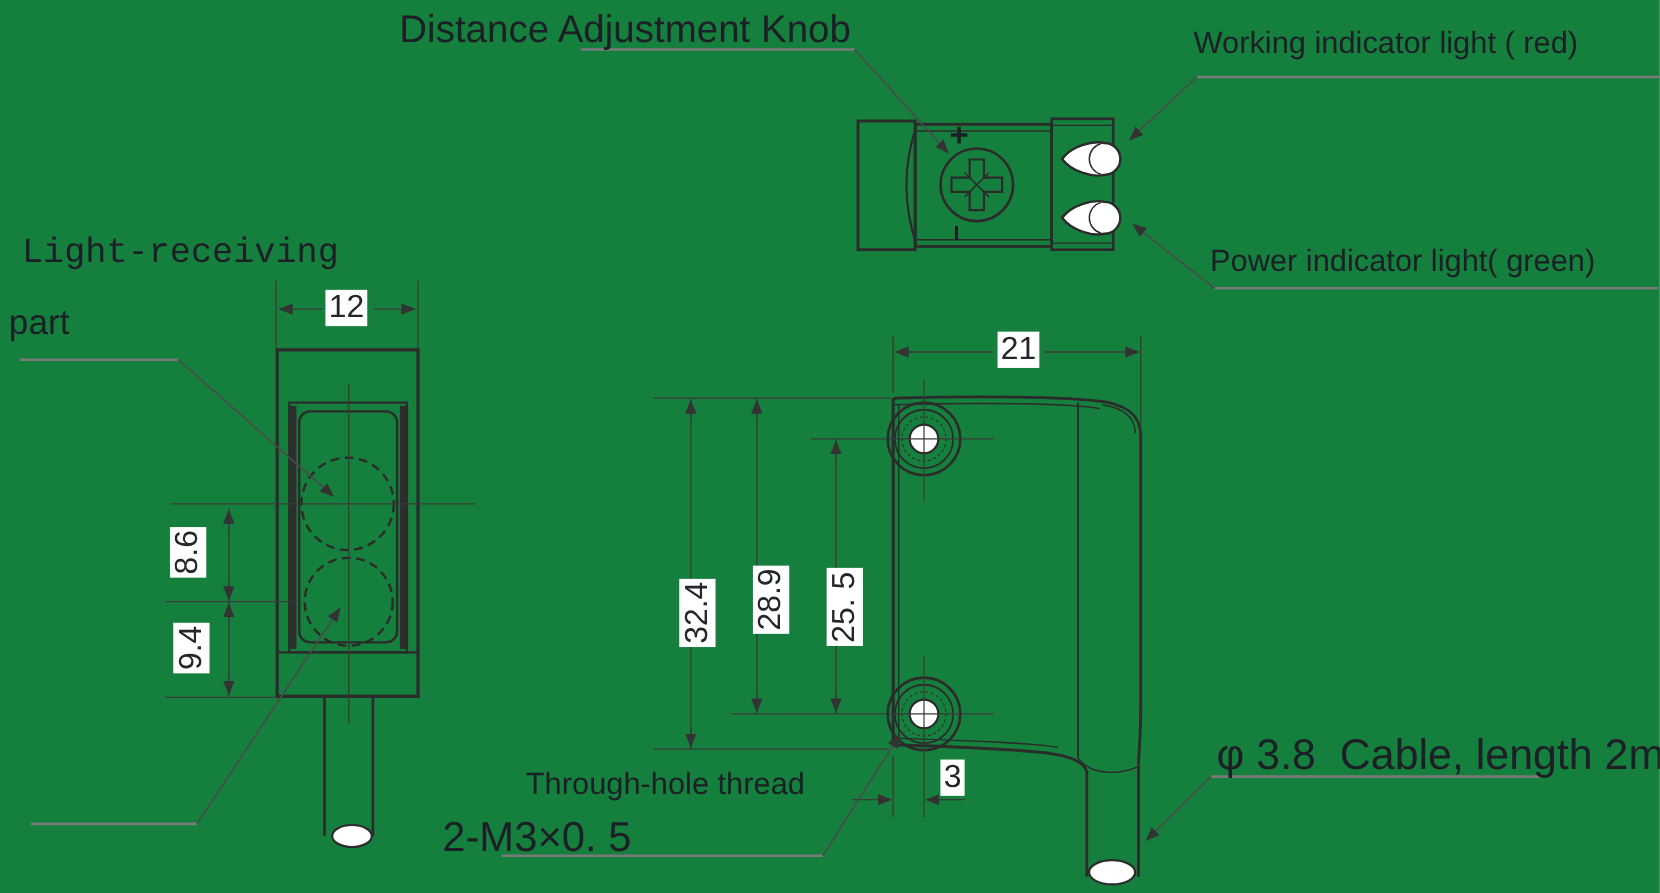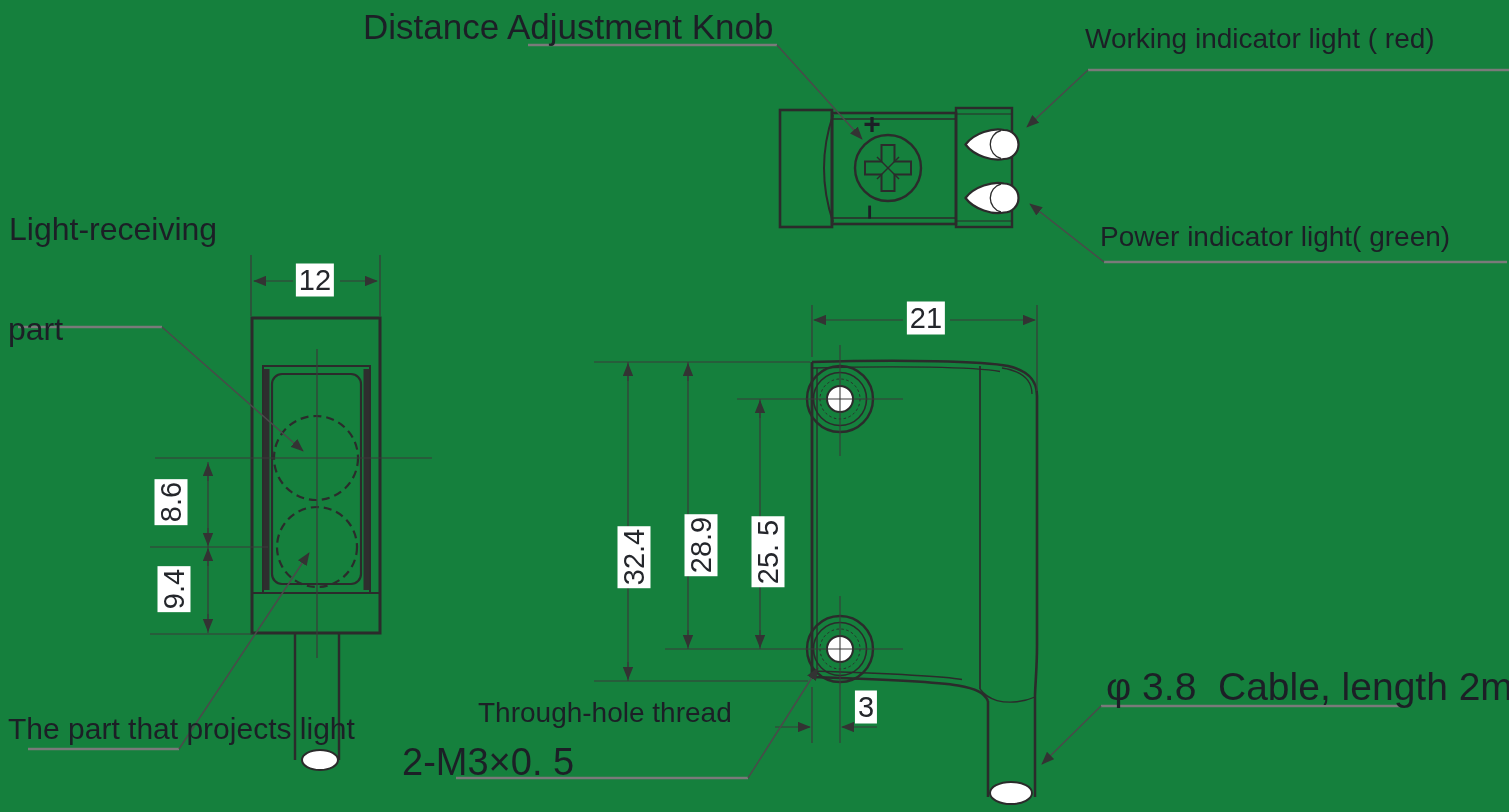--- a/index.html
+++ b/index.html
@@ -164,24 +164,23 @@
       </g>
     </g>
   </svg>
 
   <div class="label lbl-xl" style="left:363px;top:8px;">Distance Adjustment Knob</div>
 
   <div class="label lbl-md" style="left:1085px;top:24px;text-align:center;">Working indicator light ( red)</div>
 
   <div class="label lbl-md" style="left:1100px;top:222px;">Power indicator light( green)</div>
 
-  <div class="label lbl-lg" style="left:9px;top:212px;">Light-receiving</div>
-  <div class="label lbl-lg" style="left:8px;top:276px;margin-top:36px;">part</div>
-
-  <div class="label" style="left:8px;top:712px;font-size:30px;">The part that projects light</div>
+  <div class="label lbl-lg" style="left:20px;top:212px;font-family:Liberation Mono, monospace;">Light-receiving</div>
+  <div class="label lbl-lg" style="left:8px;top:276px;">part</div>
+
 
   <div class="label lbl-md" style="left:478px;top:698px;">Through-hole thread</div>
 
   <div class="label" style="left:402px;top:742px;font-size:38px;">2-M3×0. 5</div>
 
   <div class="label" style="left:1106px;top:666px;font-size:39px;">φ 3.8  Cable, length 2m</div>
 
   <div class="dim" style="left:315px;top:280px;">12</div>
 
   <div class="dim rot" style="left:171px;top:502px;">8.6</div>

